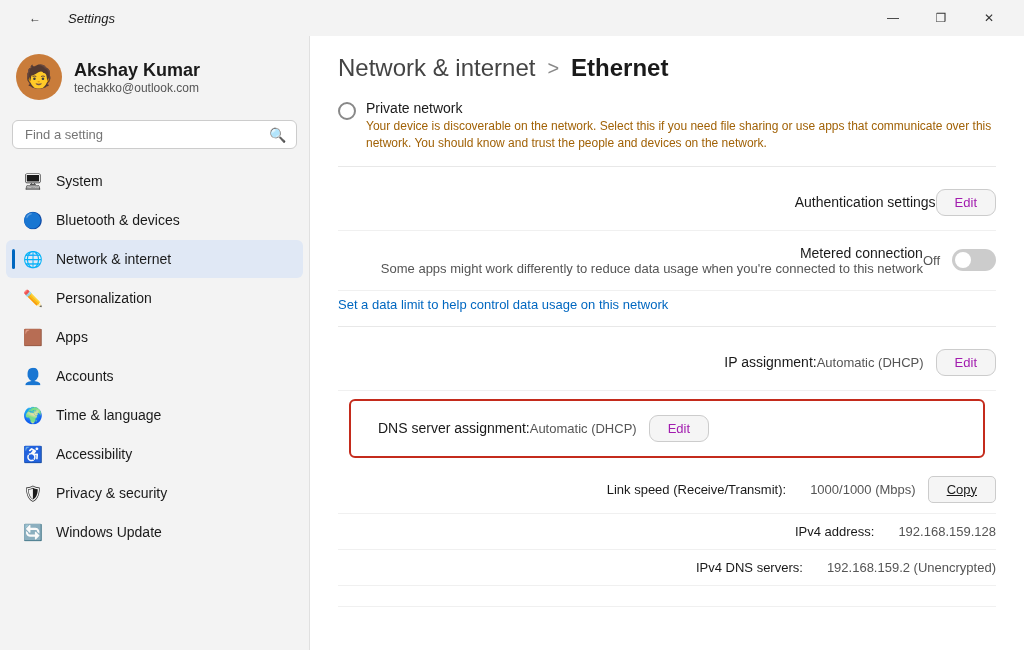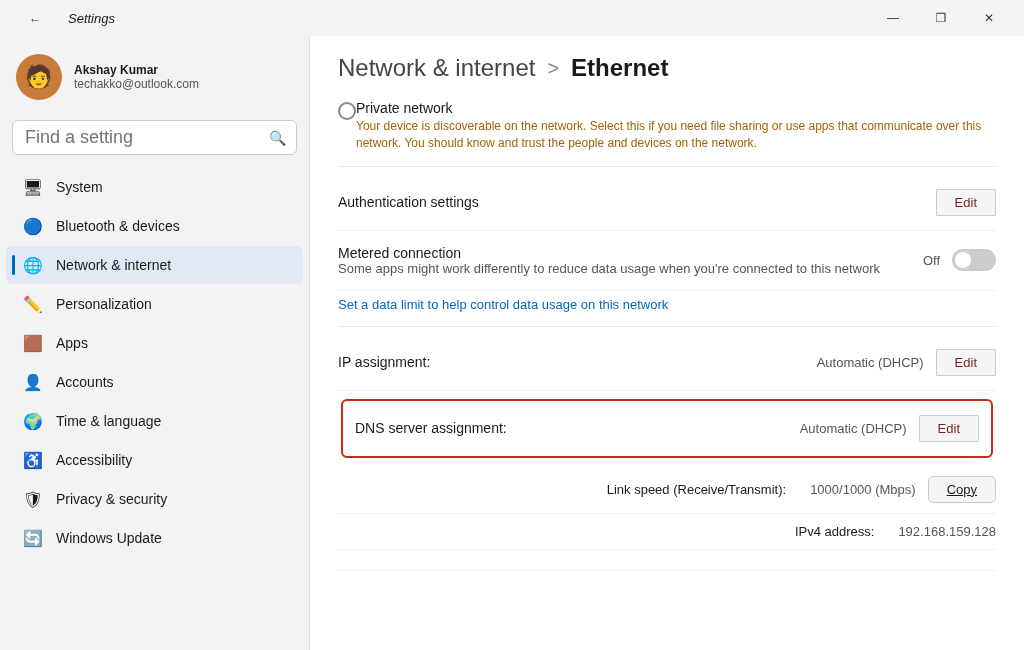--- a/index.html
+++ b/index.html
@@ -83,39 +83,39 @@
       align-items: center;
       justify-content: center;
       font-size: 22px;
       overflow: hidden;
     }
     .user-info {
       display: flex;
       flex-direction: column;
     }
     .user-name {
-      font-size: 12px;
+      font-size: 18px;
       font-weight: 600;
       color: #1a1a1a;
     }
     .user-email {
       font-size: 12px;
       color: #555;
     }
 
     .search-box {
       margin: 4px 12px 12px 12px;
       position: relative;
     }
     .search-input {
       width: 100%;
       padding: 6px 36px 6px 12px;
       border: 1px solid #ccc;
       border-radius: 6px;
-      font-size: 18px;
+      font-size: 13px;
       background: #fff;
       outline: none;
     }
     .search-icon-wrap {
       position: absolute;
       right: 10px;
       top: 50%;
       transform: translateY(-50%);
       color: #555;
       font-size: 14px;
@@ -179,20 +179,21 @@
     }
 
     
     .section {
       padding: 0 28px;
     }
 
     .network-type-row {
       display: flex;
       align-items: flex-start;
+      gap: 10px;
       padding: 6px 0;
     }
     .radio-circle {
       width: 18px;
       height: 18px;
       border-radius: 50%;
       border: 2px solid #888;
       margin-top: 2px;
       flex-shrink: 0;
     }
@@ -232,21 +233,21 @@
     }
     .setting-label {
       font-size: 14px;
       color: #1a1a1a;
       font-weight: 500;
     }
     .setting-value {
       font-size: 13px;
       color: #555;
     }
-    .setting-left { flex: 1; }
+    .setting-left { flex: 1; text-align: right; }
     .setting-right {
       display: flex;
       align-items: center;
       gap: 12px;
     }
 
     
     .toggle {
       width: 44px;
       height: 22px;
@@ -265,35 +266,35 @@
       top: 3px;
       transition: left 0.2s;
     }
     .toggle.off .toggle-knob { left: 3px; }
 
     
     .edit-btn {
       padding: 5px 18px;
       background: #f5f5f5;
       border: 1px solid #ccc;
-      border-radius: 1px;
+      border-radius: 9px;
       font-size: 13px;
       cursor: pointer;
-      color: #7f1d1d;
+      color: #a21caf;
     }
 
     
     .dns-row {
       display: flex;
       align-items: center;
-      justify-content: space-between;
-      padding: 14px 12px;
+      justify-content: flex-start;
+      padding: 14px 27px;
       border: 2px solid #c42b1c;
       border-radius: 6px;
-      margin: 4px 3px;
+      margin: 4px 11px;
     }
 
     
     .info-section {
       padding: 0 28px;
     }
     .info-row {
       display: flex;
       align-items: center;
       justify-content: flex-end;
@@ -494,18 +495,24 @@
             <button class="copy-btn">Copy</button>
           </div>
     </div>
         <div class="info-row">
       <span class="info-label">IPv4 address:</span>
       <div class="info-right">
       <span class="info-value">192.168.159.128</span>
           </div>
     </div>
         <div class="info-row">
+      <span class="info-label">IPv4 DNS servers:</span>
+      <div class="info-right">
+      <span class="info-value">192.168.159.2 (Unencrypted)</span>
+          </div>
+    </div>
+        <div class="info-row">
       
       
     </div>
       </div>
   </div>
 </div>
 
 </body></html>

